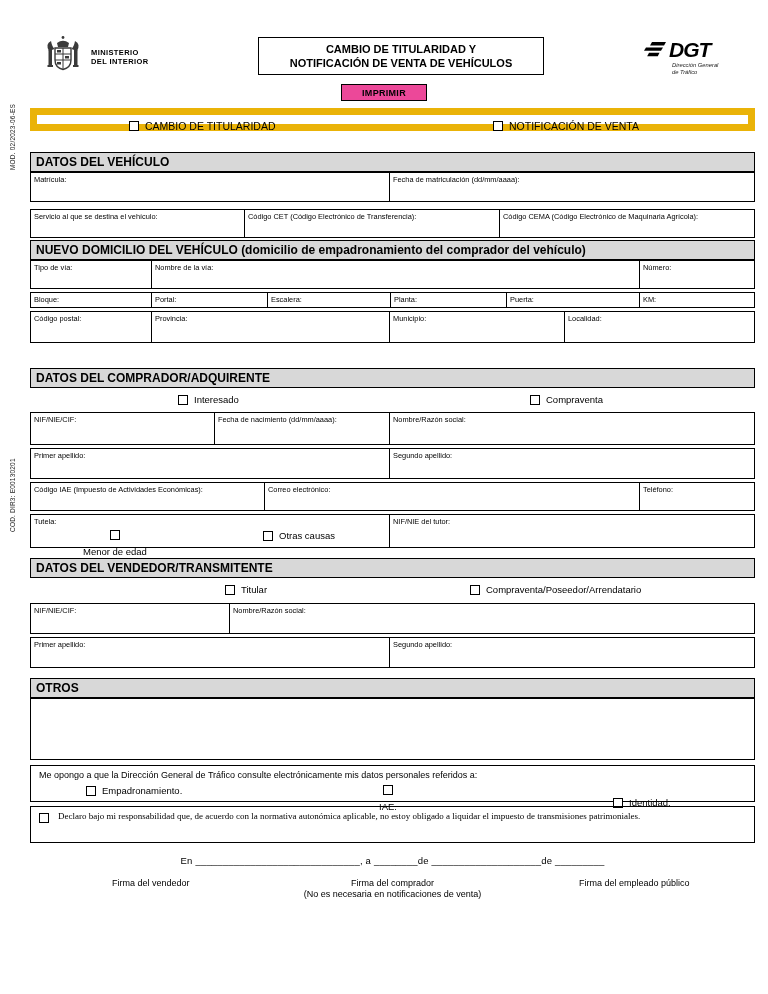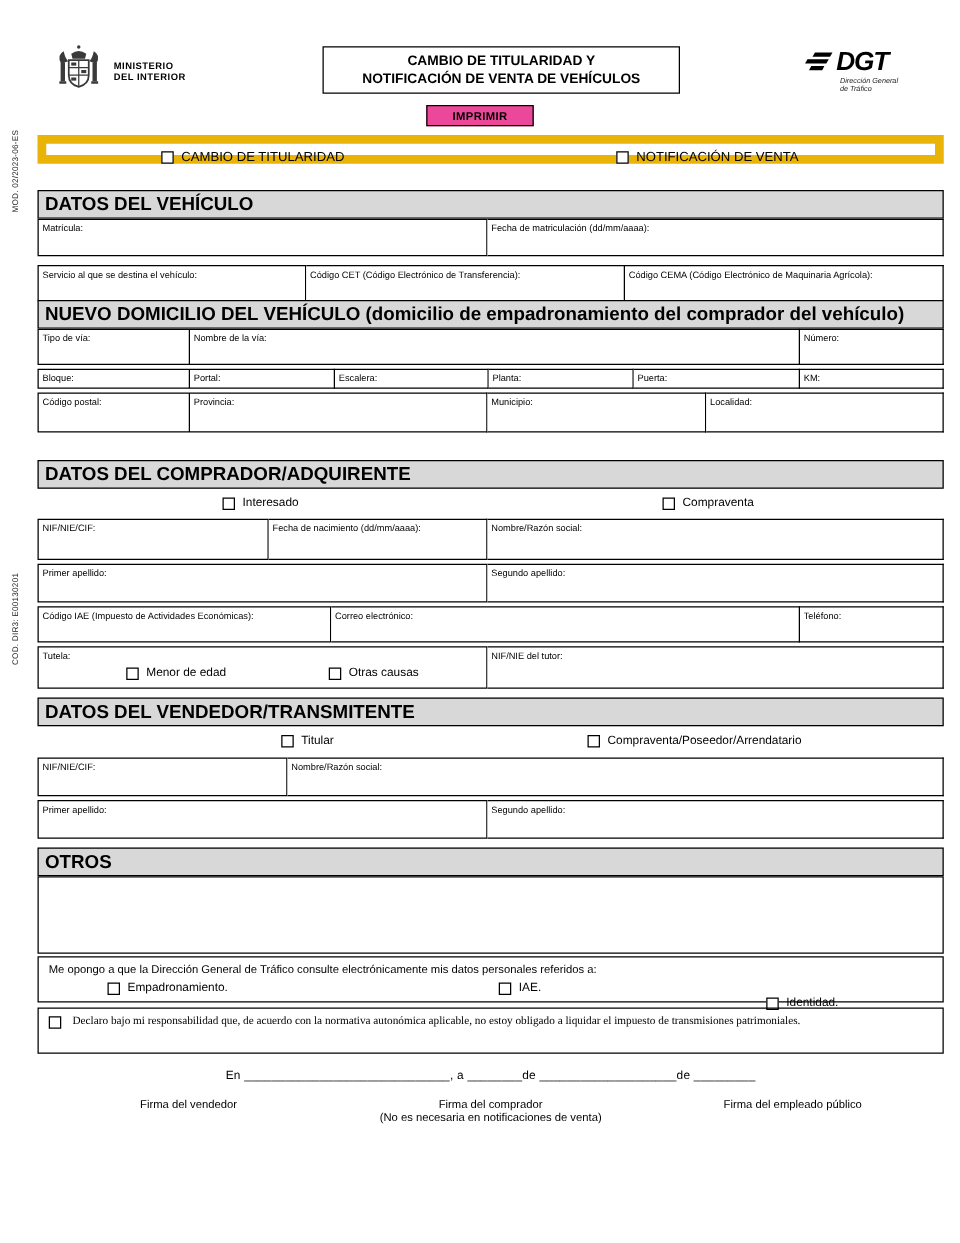--- a/index.html
+++ b/index.html
@@ -10,21 +10,21 @@
   .ministry{position:absolute;left:42px;top:34px;display:flex;align-items:center;gap:7px;}
   .ministry-name span{display:block;font-size:7.5px;font-weight:bold;letter-spacing:.4px;line-height:9px;}
   .title-box{position:absolute;left:258px;top:37px;width:286px;height:38px;border:1px solid #000;display:flex;flex-direction:column;justify-content:center;align-items:center;text-align:center;font-weight:bold;font-size:11px;line-height:14px;}
   .print-btn{position:absolute;left:341px;top:84px;width:86px;height:17px;background:#ec4899;border:1.5px solid #000;font-weight:bold;font-size:9px;display:flex;align-items:center;justify-content:center;cursor:pointer;letter-spacing:.3px;}
   .dgt{position:absolute;left:642px;top:38px;width:110px;}
   .dgt-row{display:flex;align-items:center;gap:1px;}
   .dgt-word{font-size:21px;font-weight:bold;font-style:italic;letter-spacing:-1px;}
   .dgt-sub span{display:block;font-size:5.8px;font-style:italic;color:#222;line-height:6.5px;margin-left:30px;}
   .vtext{position:absolute;left:9px;transform-origin:0 0;transform:rotate(-90deg);white-space:nowrap;font-size:6.5px;color:#222;letter-spacing:.2px;}
   
-  .sec-hdr{background:#d8d8d8;border:1px solid #000;font-size:15px;font-weight:bold;padding:2px 5px;width:725px;}
+  .sec-hdr{background:#d8d8d8;border:1px solid #000;font-size:12px;font-weight:bold;padding:2px 5px;width:725px;}
   .row{display:flex;width:725px;}
   .field{position:relative;border:1px solid #000;border-left-width:0;padding:2px 3px 0 3px;background:#fff;}
   .field.first{border-left-width:1px;}
   .flabel{font-size:7.4px;display:block;line-height:9px;}
   .cb{display:inline-block;width:10px;height:10px;border:1px solid #000;background:#fff;flex:none;cursor:pointer;}
   .cbg{position:absolute;display:flex;align-items:center;gap:6px;}
   .cbl{font-size:9.5px;white-space:nowrap;}
   .cbrow{position:relative;height:16px;}
   .select-box{position:absolute;left:30px;top:108px;width:725px;height:23px;border:7px solid #eab308;}
   .select-box .cbl{font-size:10.5px;}
@@ -210,21 +210,21 @@
       <div class="field" style="width:375px;">
         <span class="flabel">Correo electrónico:</span>
       </div>
       <div class="field" style="width:115px;">
         <span class="flabel">Teléfono:</span>
       </div>
     </div>
     <div class="row" style="height:34px;margin-top:3px;">
       <div class="field first" style="width:360px;">
         <span class="flabel">Tutela:</span>
-        <div class="cbg" style="left:70px;top:15px;">
+        <div class="cbg" style="left:52px;top:15px;flex-direction:column;">
           <span class="cb"></span>
           <span class="cbl">Menor de edad</span>
         </div>
         <div class="cbg" style="left:232px;top:15px;">
           <span class="cb"></span>
           <span class="cbl">Otras causas</span>
         </div>
       </div>
       <div class="field" style="width:365px;">
         <span class="flabel">NIF/NIE del tutor:</span>
@@ -266,21 +266,21 @@
     <div class="sec-hdr">OTROS</div>
     <div class="otros-box"></div>
   </div>
 
   <div class="opp-box">
     <div style="padding:4px 8px 0 8px;">Me opongo a que la Dirección General de Tráfico consulte electrónicamente mis datos personales referidos a:</div>
     <div class="cbg" style="left:55px;top:19px;">
       <span class="cb"></span>
       <span class="cbl">Empadronamiento.</span>
     </div>
-    <div class="cbg" style="left:368px;top:19px;">
+    <div class="cbg" style="left:348px;top:19px;flex-direction:column;">
       <span class="cb"></span>
       <span class="cbl">IAE.</span>
     </div>
     <div class="cbg" style="left:582px;top:19px;margin-top:12px;">
       <span class="cb"></span>
       <span class="cbl">Identidad.</span>
     </div>
   </div>
 
   <div class="decl-box">

